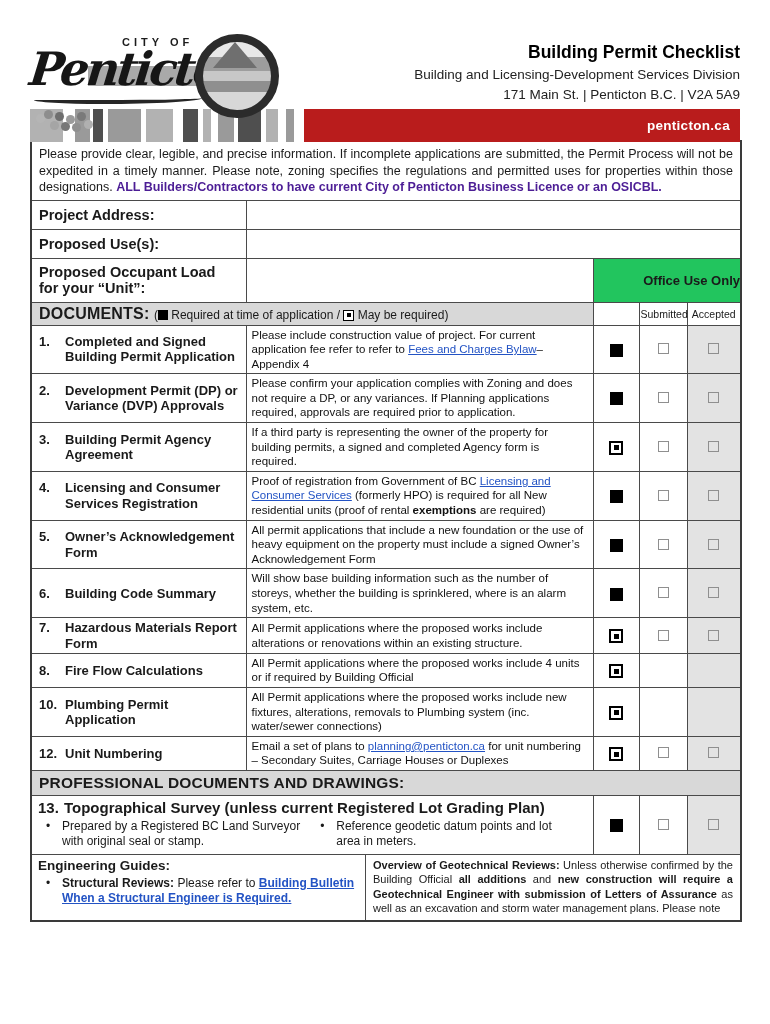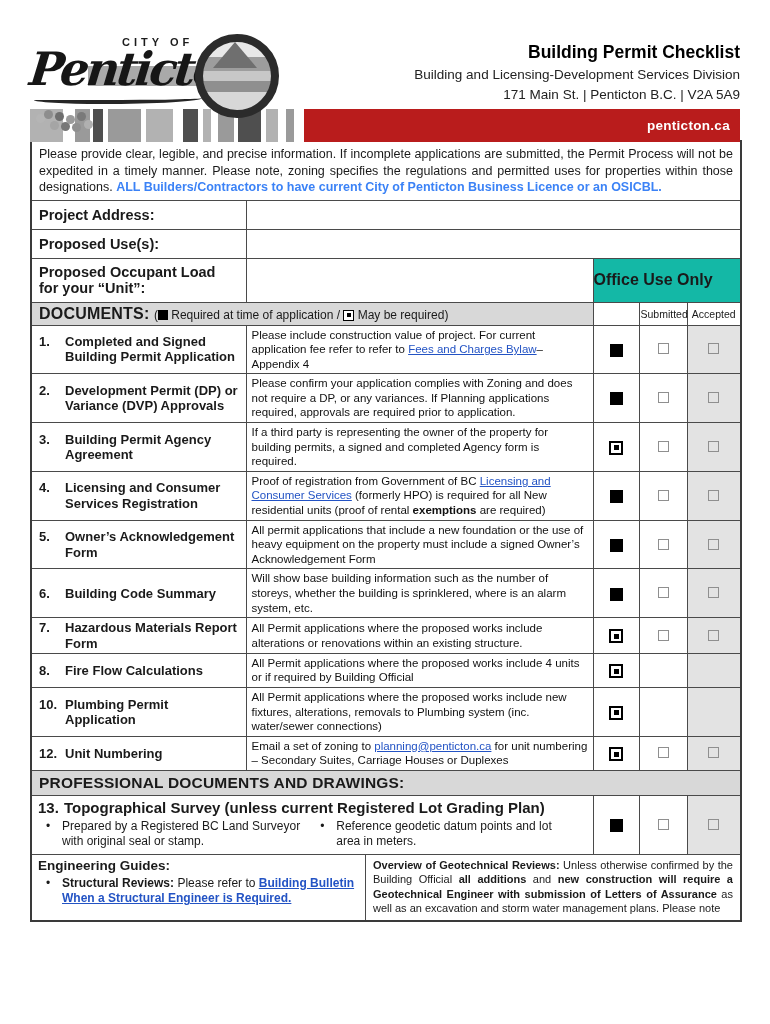--- a/index.html
+++ b/index.html
@@ -21,39 +21,39 @@
   .logo .emblem { position:absolute; right:6px; top:-2px; width:84px; height:84px; border-radius:50%; border:8px solid #2b2b2b;
     background:linear-gradient(180deg,#e8e8e8 0 22%, #9d9d9d 22% 42%, #c7c7c7 42% 58%, #8f8f8f 58% 74%, #d7d7d7 74% 100%); }
   .logo .peak { position:absolute; right:28px; top:6px; width:0; height:0; border-left:22px solid transparent; border-right:22px solid transparent; border-bottom:26px solid #6f6f6f; }
   .logo .grapes { position:absolute; left:14px; top:74px; width:9px; height:9px; border-radius:50%; background:#8d8d8d;
     box-shadow:11px 2px 0 #6e6e6e, 22px 5px 0 #9b9b9b, 33px 2px 0 #7a7a7a, 6px 11px 0 #a5a5a5, 17px 12px 0 #777777, 28px 13px 0 #909090, 40px 10px 0 #b0b0b0, -8px 4px 0 #b5b5b5; }
   .hdr-txt { text-align:right; padding-top:4px; line-height:1.45; }
   .hdr-title { font-size:17.5px; font-weight:bold; color:#000; }
   .hdr-line { font-size:13.5px; color:#222; }
   .lnk { color:#2353c4; text-decoration:underline; }
   .b { font-weight:bold; }
-  .red { color:#3b82f6; font-weight:bold; }
+  .red { color:#4c1d95; font-weight:bold; }
 
   
   .banner { margin-top:7px; height:33px; display:flex; }
   .banner .seg { height:100%; }
   .banner .tail { flex:1; background:#b91c1c; display:flex; align-items:center; justify-content:flex-end; padding-right:10px; }
   .banner .site { color:#ffffff; font-weight:bold; font-size:13.5px; letter-spacing:.3px; }
 
   
   .form-title { margin-top:6px; border:2px solid #3a3a3a; background:#d6d6d6; padding:3px 7px 4px; font-size:15.5px; font-weight:bold; color:#000; }
 
   
   table.main { width:710px; border-collapse:collapse; margin-top:-2px; table-layout:fixed; }
   table.main td { border:1px solid #4a4a4a; vertical-align:middle; }
   table.main { border:2px solid #3a3a3a; }
   .intro { font-size:12.5px; line-height:1.32; padding:4px 7px; text-align:justify; }
   .f-label { font-size:14.5px; font-weight:bold; padding:4px 7px; }
   .f-value { background:#fff; }
-  .office { background:#14b8a6; text-align:left; font-size:16px; font-weight:bold; }
+  .office { background:#22c55e; text-align:right; font-size:13px; font-weight:bold; }
   .doc-head { background:#d8d8d8; padding:2px 7px; }
   .dh-title { font-size:16px; font-weight:bold; letter-spacing:.2px; }
   .dh-legend { font-size:12px; }
   .hdr-cell { font-size:10.5px; text-align:center; padding:2px 1px; }
   .c-name { padding:2px 2px 2px 7px; font-size:13px; font-weight:bold; vertical-align:middle; line-height:1.18; }
   .c-name .num { display:inline-block; width:26px; vertical-align:top; }
   .c-name .nm { display:inline-block; width:calc(100% - 30px); vertical-align:top; }
   .c-desc { padding:2px 5px; font-size:11.5px; line-height:1.27; color:#111; }
   .c-req, .c-sub, .c-acc { text-align:center; }
   .c-acc { background:#e3e3e3; }
@@ -229,21 +229,21 @@
     </tr>
     <tr>
       <td class="c-name"><span class="num">10.</span><span class="nm">Plumbing Permit Application</span></td>
       <td class="c-desc"><span>All Permit applications where the proposed works include new fixtures, alterations, removals to Plumbing system (inc. water/sewer connections)</span></td>
       <td class="c-req"><span class="glyph glyph-may"></span></td>
       <td class="c-sub"></td>
       <td class="c-acc"></td>
     </tr>
     <tr>
       <td class="c-name"><span class="num">12.</span><span class="nm">Unit Numbering</span></td>
-      <td class="c-desc"><span>Email a set of zoning to </span><span class="lnk">planning@penticton.ca</span><span> for unit numbering – Secondary Suites, Carriage Houses or Duplexes</span></td>
+      <td class="c-desc"><span>Email a set of plans to </span><span class="lnk">planning@penticton.ca</span><span> for unit numbering – Secondary Suites, Carriage Houses or Duplexes</span></td>
       <td class="c-req"><span class="glyph glyph-may"></span></td>
       <td class="c-sub"><span class="chk"></span></td>
       <td class="c-acc"><span class="chk"></span></td>
     </tr>
 
     <tr>
           <td colspan="5" class="sect2">PROFESSIONAL DOCUMENTS AND DRAWINGS:</td>
         </tr>
 
     <tr>

